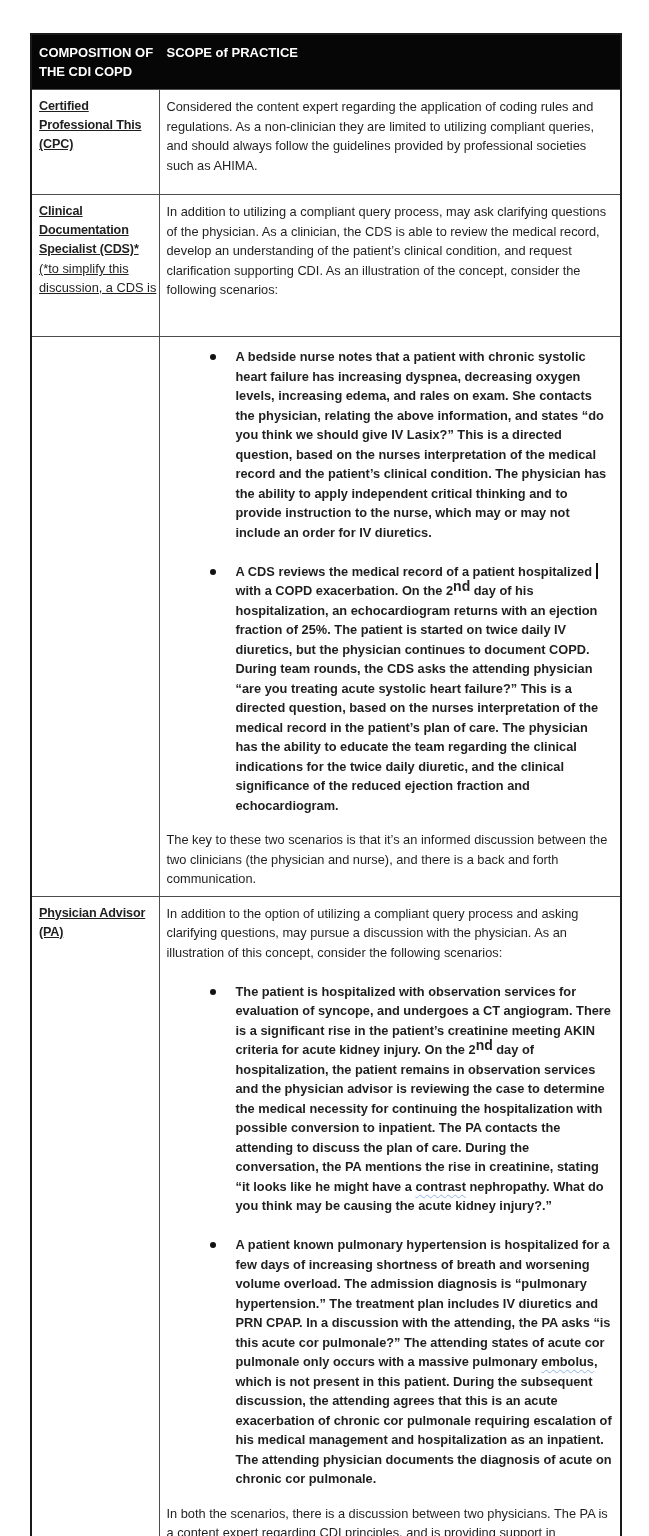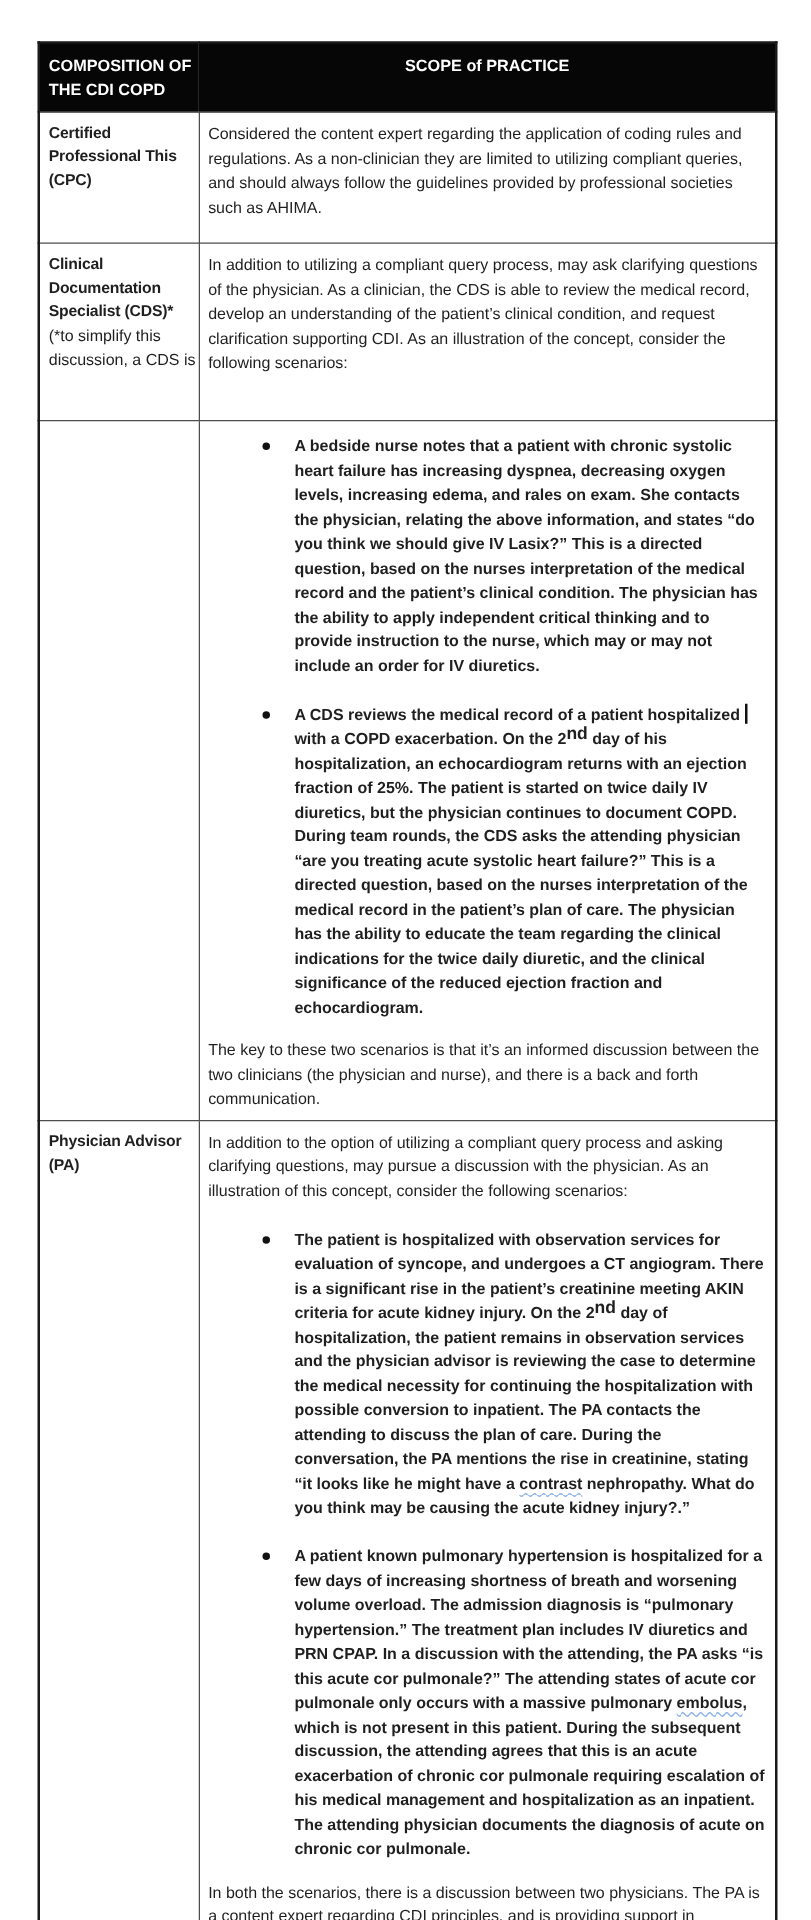--- a/index.html
+++ b/index.html
@@ -41,26 +41,27 @@
     color: #ffffff;
     font-weight: bold;
     font-size: 13px;
     line-height: 19px;
     padding: 8px 7px;
     border-color: #060606;
     border-bottom: 1px solid #4d4d4d;
   }
   tr.header-row th:first-child { border-left-color: #1a1a1a; }
   tr.header-row th:last-child  { border-right-color: #1a1a1a; }
-  .hline { display: block; white-space: nowrap; text-align: center; }
+  .hline { display: block; white-space: nowrap; }
 
   
   td.role-cell {
     line-height: 19px;
     padding: 7px 6px 7px 7px;
+    text-decoration: underline;
   }
   .role-title {
     font-weight: bold;
     font-size: 12.6px;
     letter-spacing: -0.15px;
   }
   .role-note { font-weight: normal; }
   .role-line { display: block; white-space: nowrap; }
 
   

